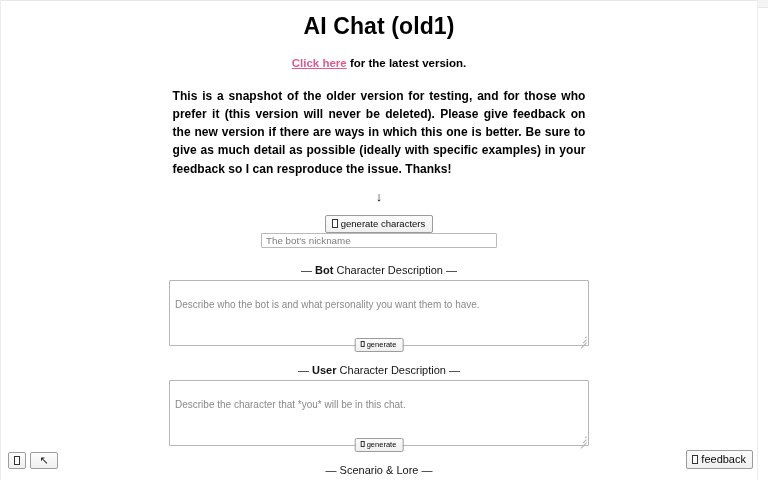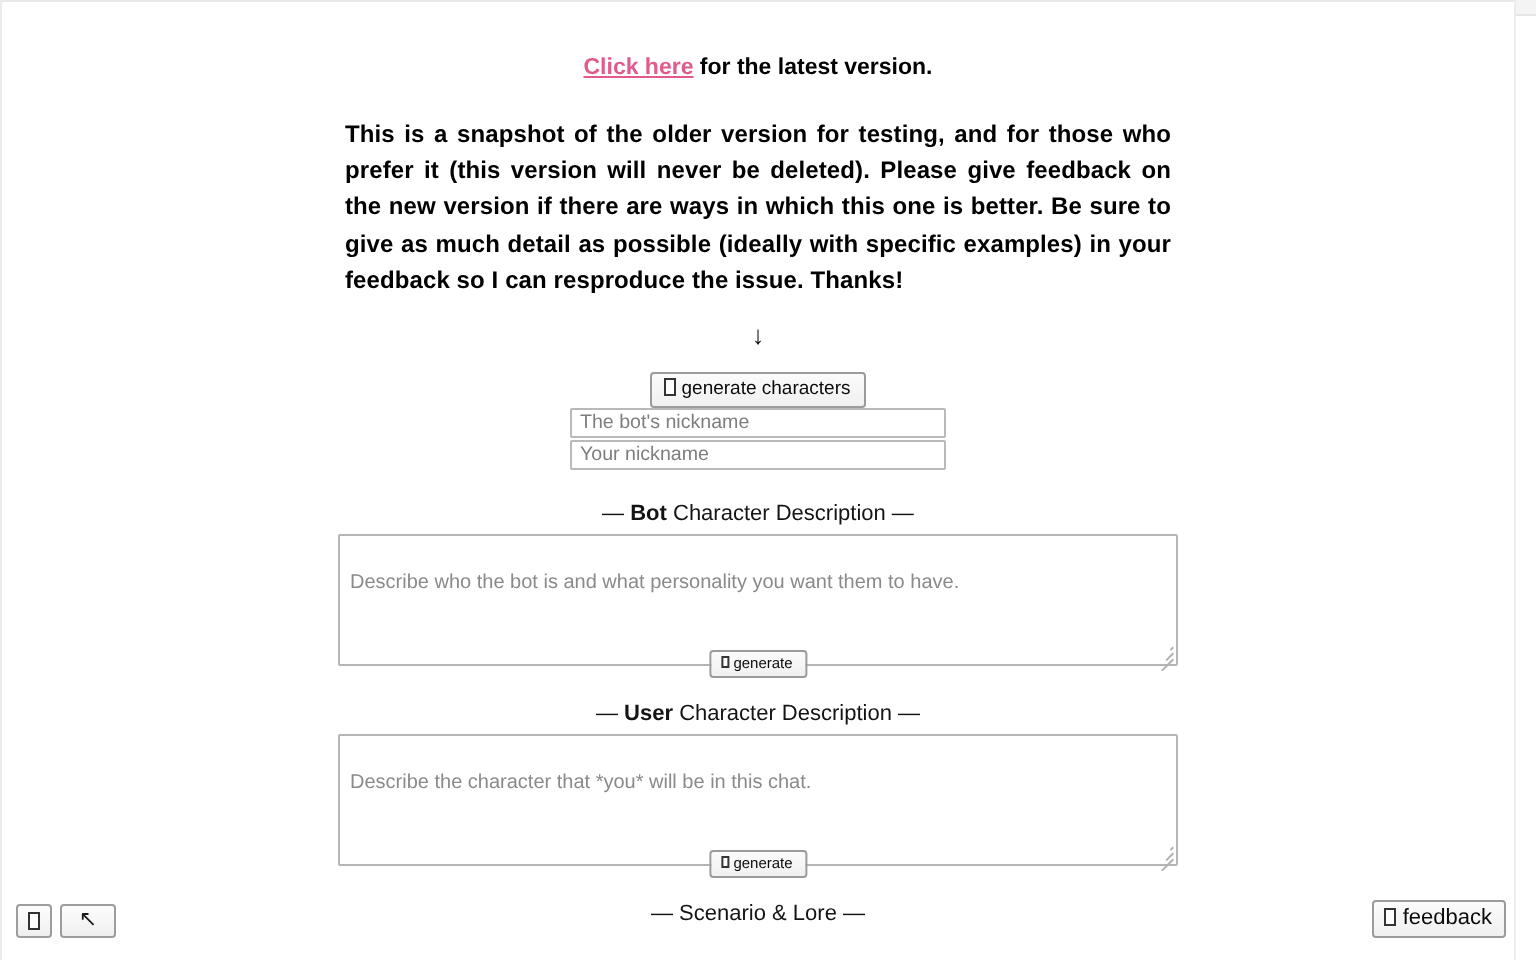--- a/index.html
+++ b/index.html
@@ -136,21 +136,21 @@
   .section-label {
     font-size: 11px;
     color: #141414;
     margin-top: 16px;
     margin-bottom: 4px;
   }
   .section-label b { font-weight: bold; }
 
   
   #names-group {
-    width: 188px;
+    width: 236px;
     margin: 0 auto;
   }
   .name-input {
     display: block;
     width: 100%;
     height: 15px;
     font-family: "Liberation Sans", sans-serif;
     font-size: 9.8px;
     padding: 1px 4px;
     color: #111;
@@ -259,39 +259,39 @@
 
 <div id="viewport">
 
   <div id="page-edge-top"></div>
   <div id="page-edge-left"></div>
   <div id="scroll-track"></div>
   <div id="scroll-corner"></div>
 
   <div id="content">
 
+    <h1 id="title" class="center">AI Chat (old1)</h1>
 
     <div id="subtitle" class="center">
       <a id="latest-link" href="#">Click here</a><span> for the latest version.</span>
     </div>
 
     <p id="notice">This is a snapshot of the older version for testing, and for those who prefer it (this version will never be deleted). Please give feedback on the new version if there are ways in which this one is better. Be sure to give as much detail as possible (ideally with specific examples) in your feedback so I can resproduce the issue. Thanks!</p>
 
     <div id="down-arrow" class="center">↓</div>
 
     <div class="center">
       <button id="generate-characters-btn" class="btn">
         <span class="tofu"></span><span>generate characters</span>
       </button>
     </div>
 
 
     <div id="names-group">
       <input class="name-input" type="text" placeholder="The bot's nickname" style="">
-      <input class="name-input" type="text" placeholder="Your nickname" style="">
     </div>
 
     <div class="section-label center">
       <span>— </span><b>Bot</b><span> Character Description —</span>
     </div>
 
     <div class="ta-wrap">
       <textarea class="ta" rows="5" style="height: 66px;" placeholder="Describe who the bot is and what personality you want them to have."></textarea>
       <div class="ta-resize">
         <i></i>

